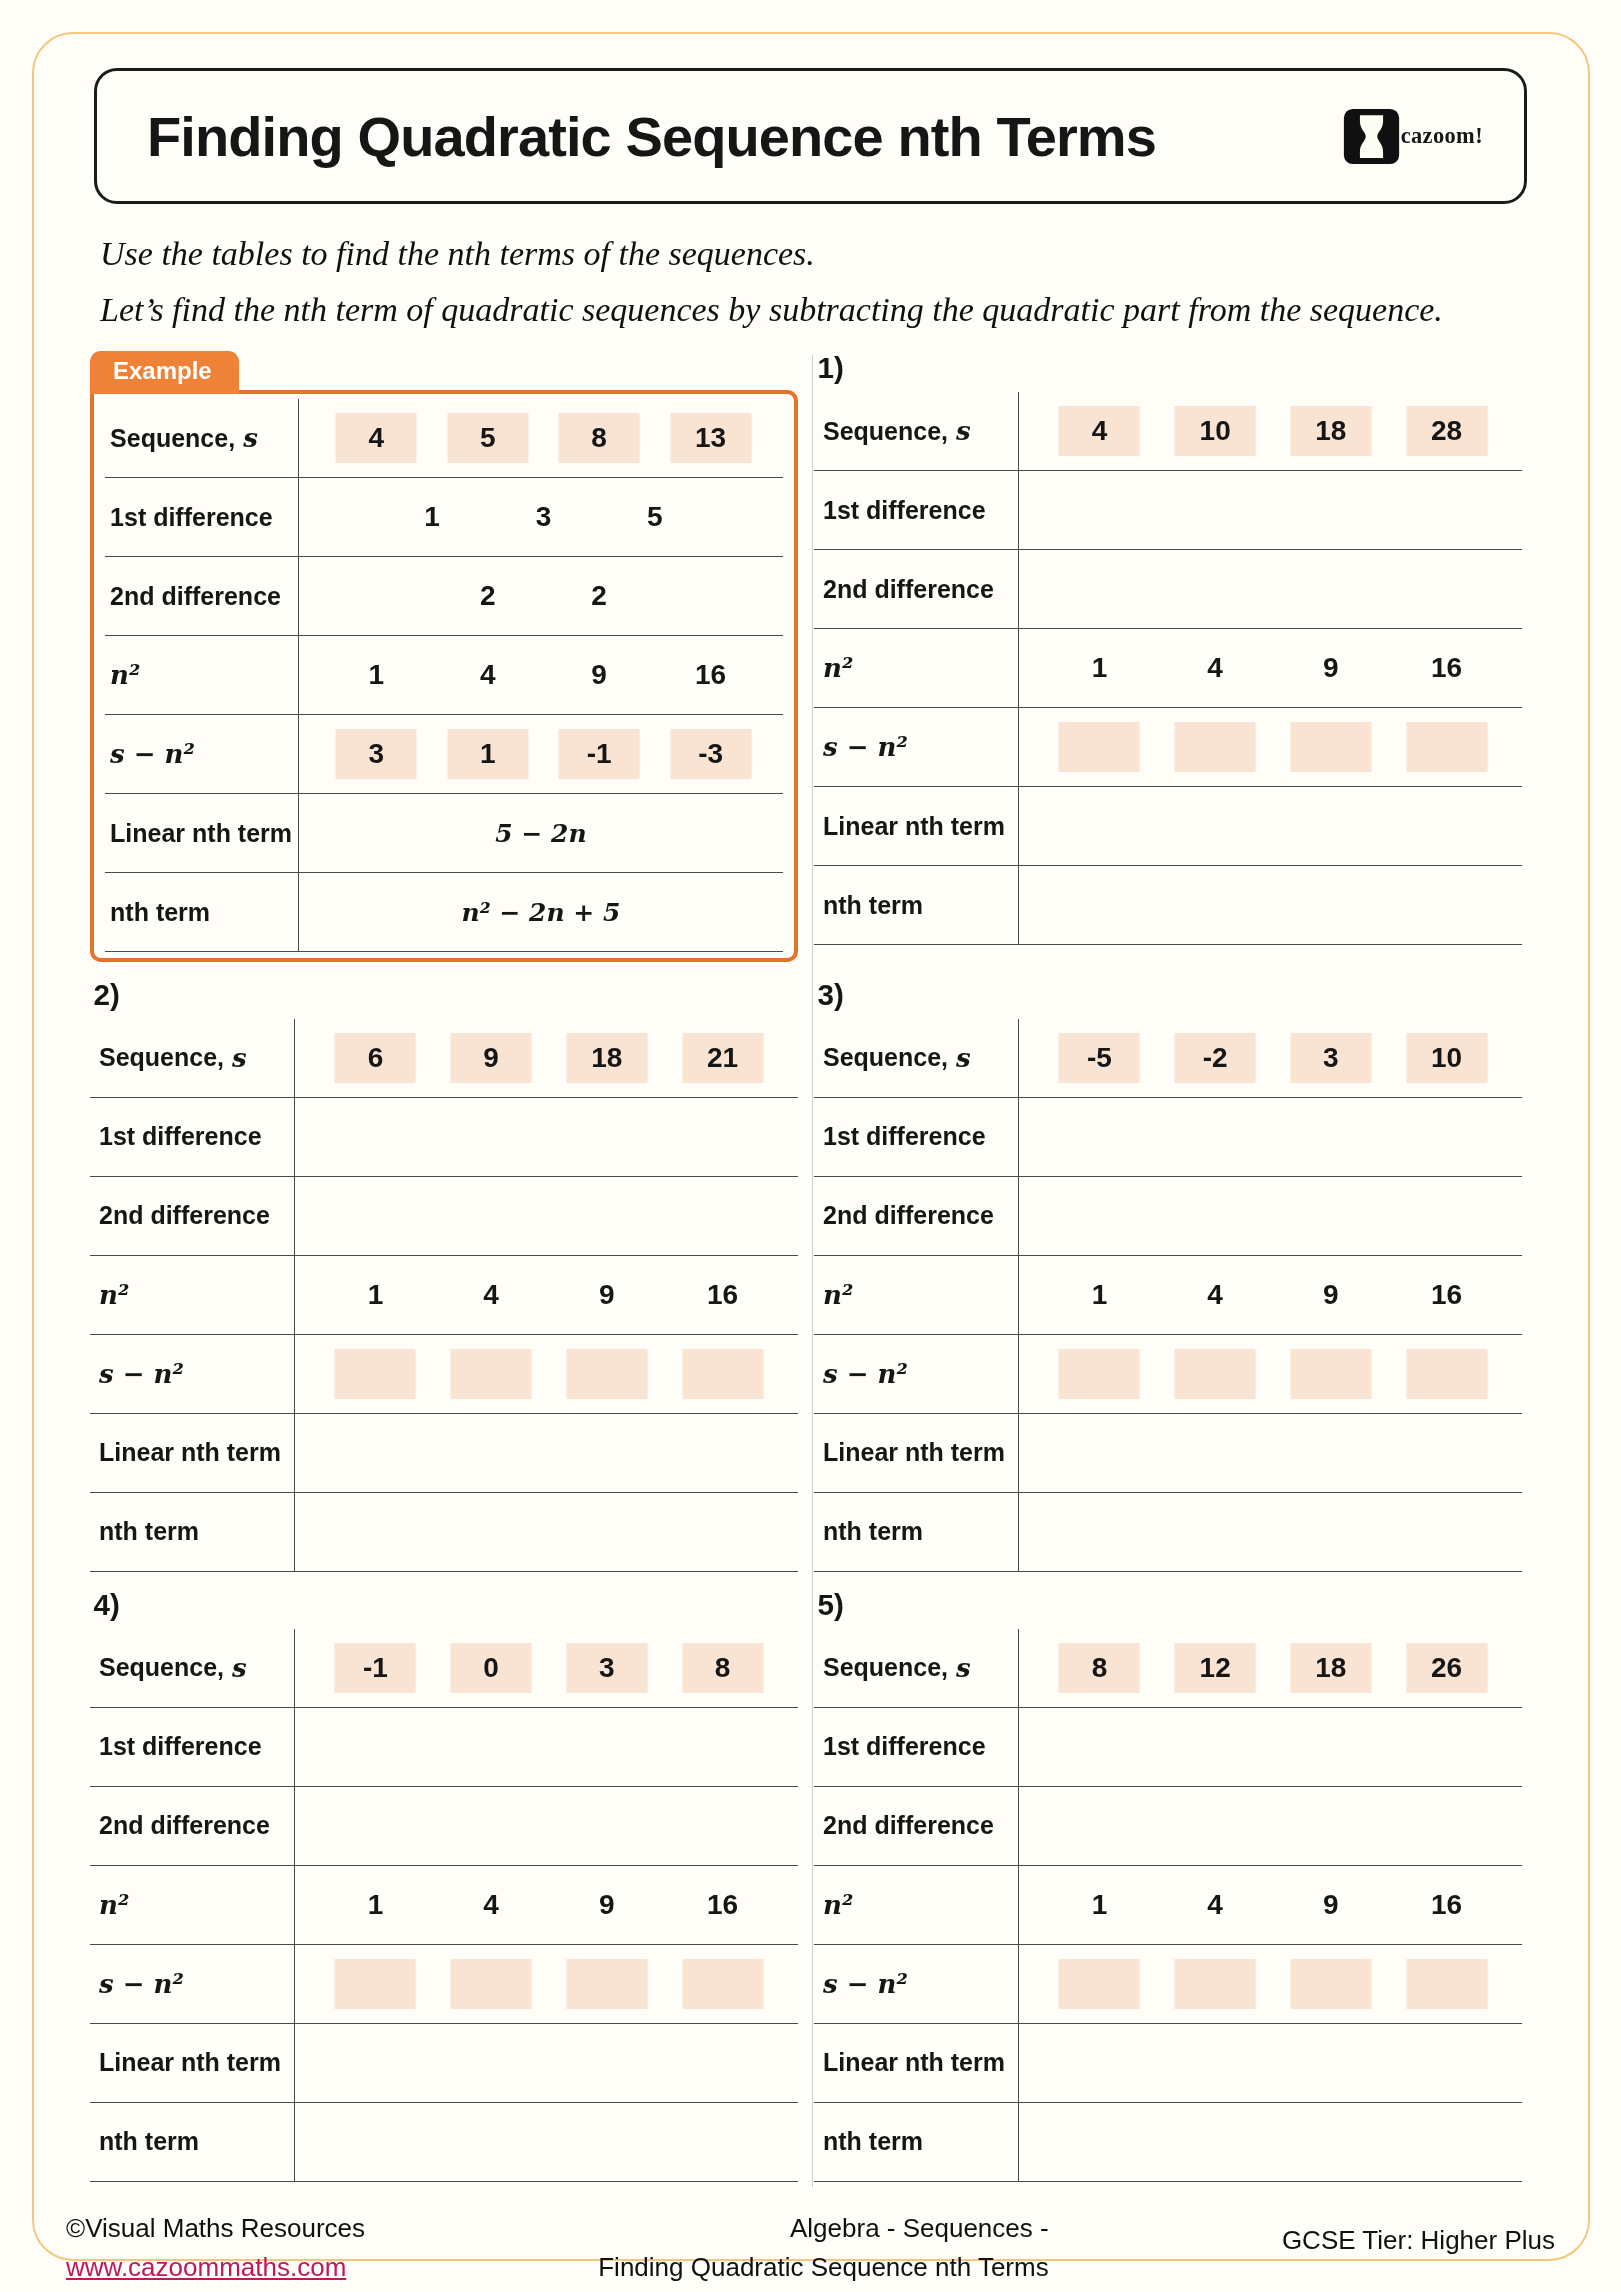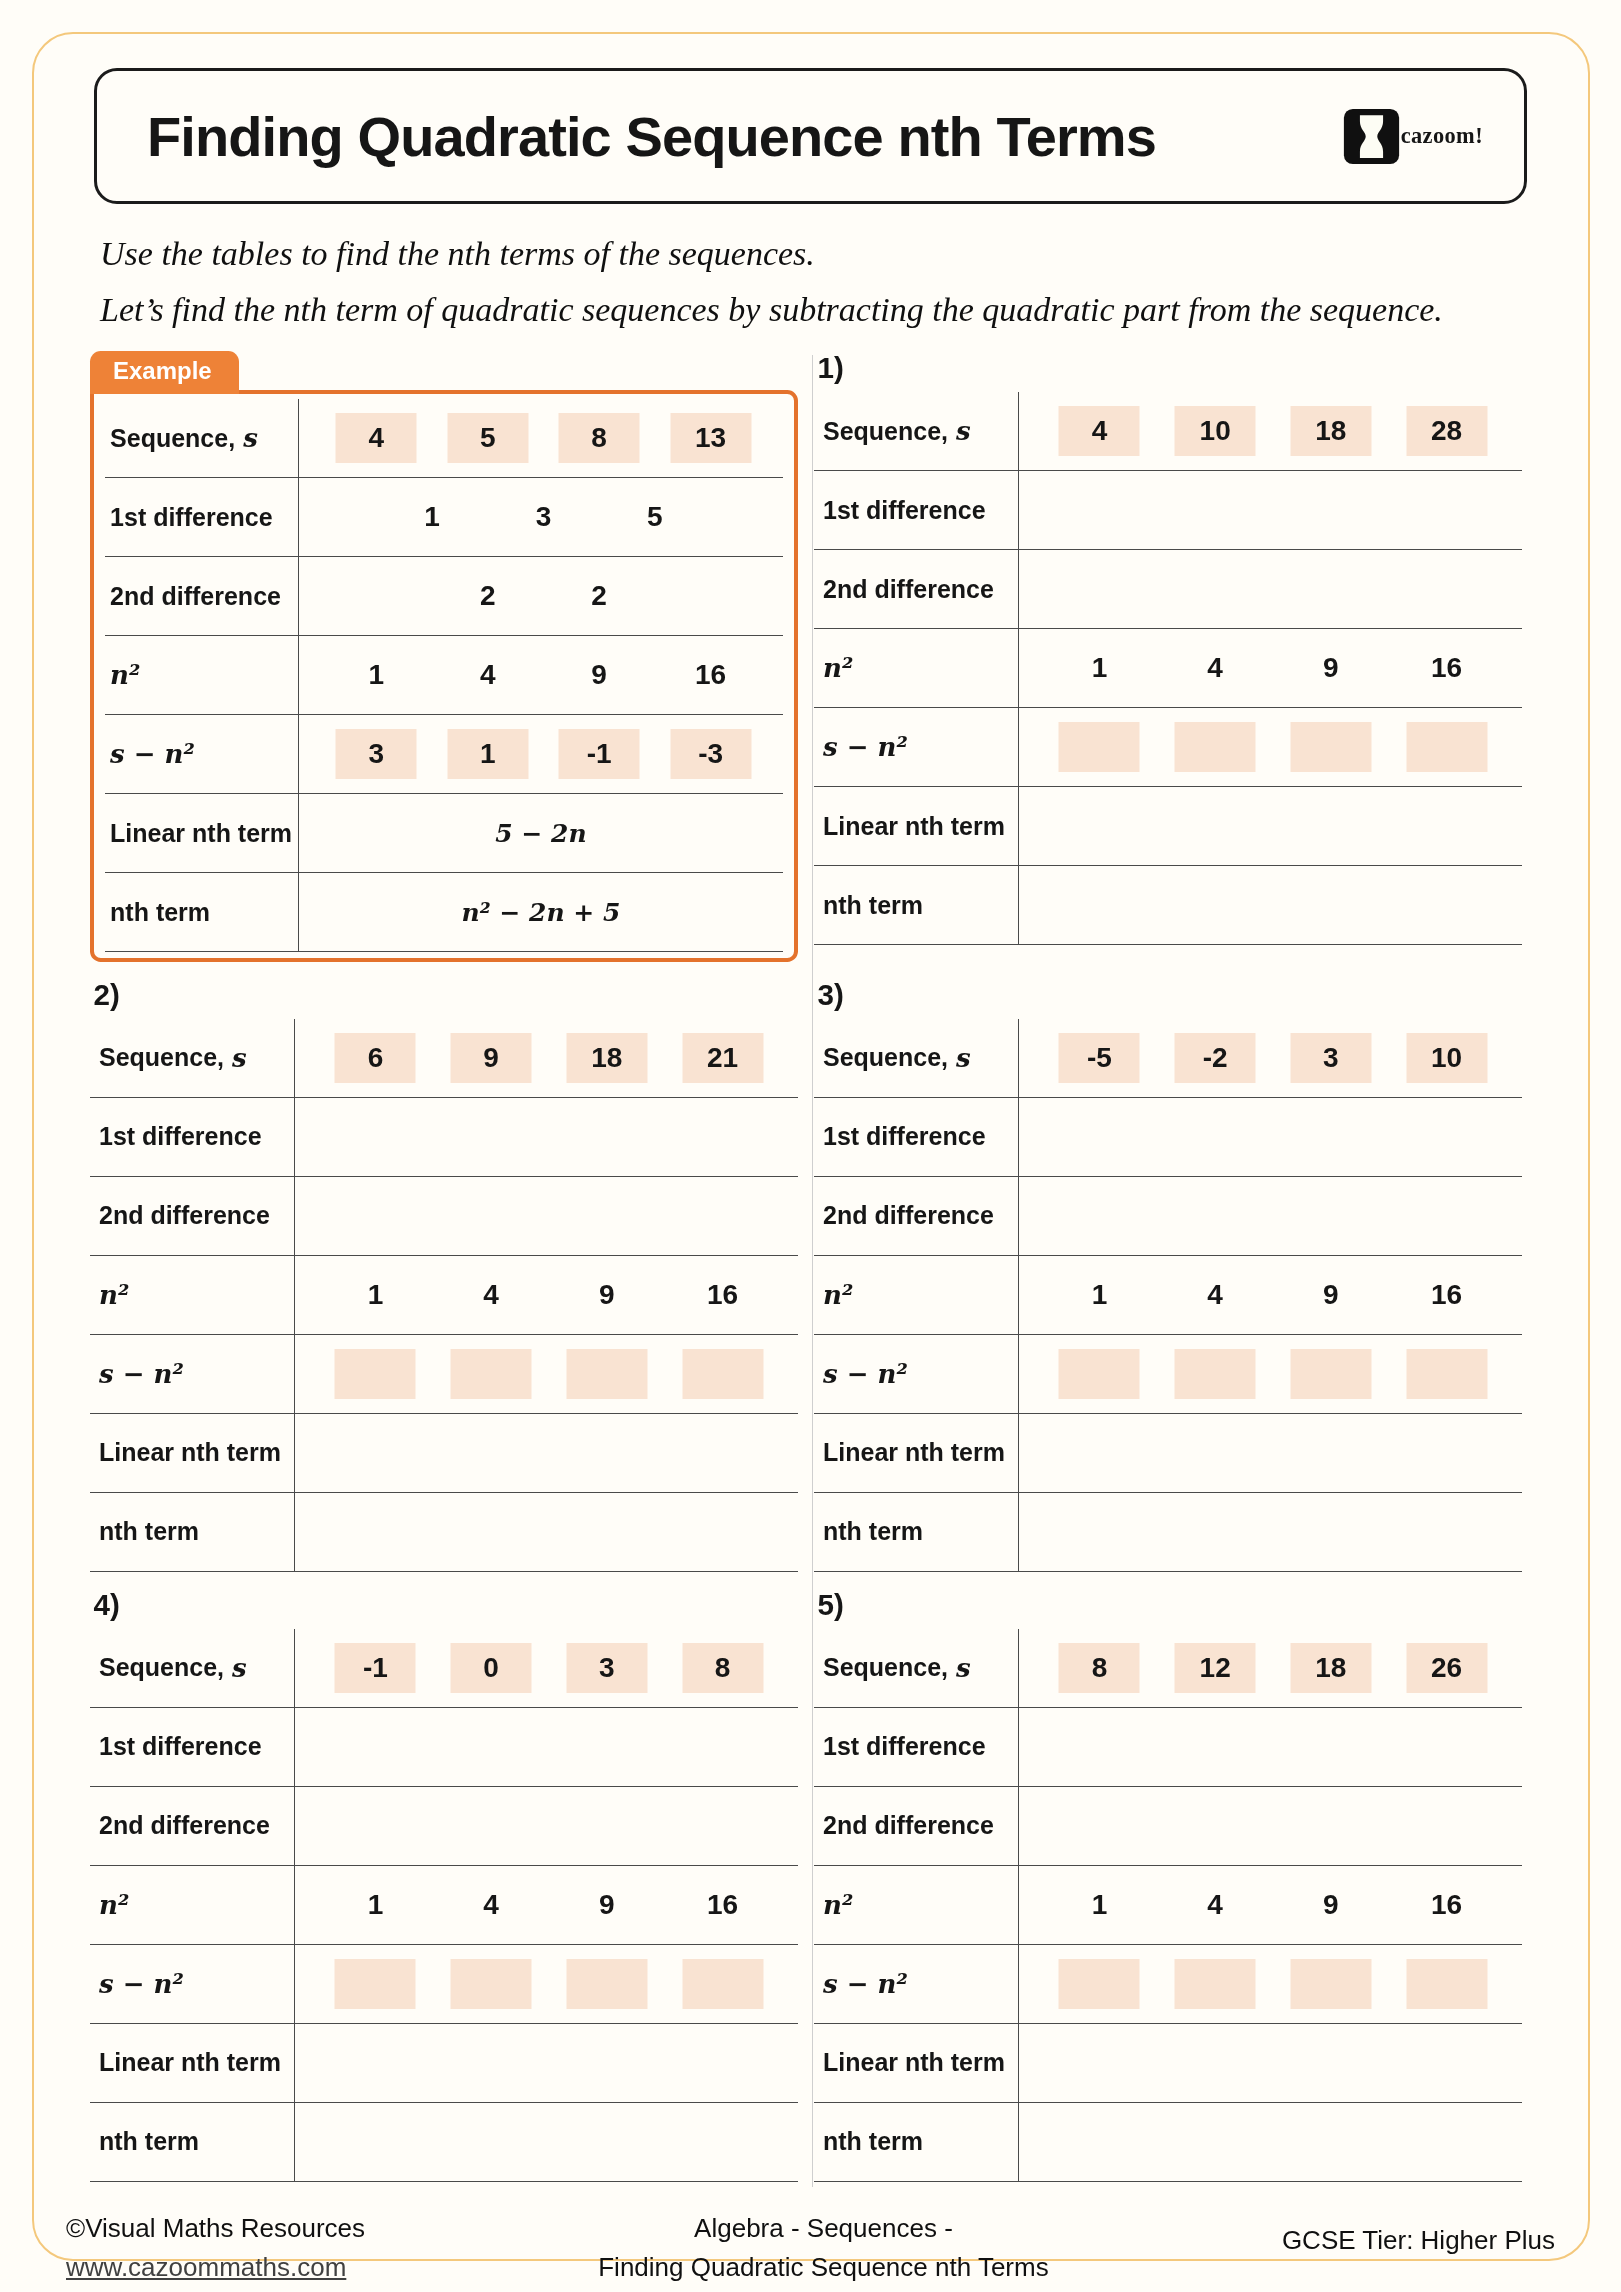--- a/index.html
+++ b/index.html
@@ -96,23 +96,23 @@
     background: #fffdf8;
   }
   .example-box .t-label { flex-basis: 193px; width: 193px; padding-left: 5.4px; }
   
   .footer {
     position: absolute; left: 66px; top: 2209px; width: 1489px;
     display: flex; justify-content: space-between; align-items: flex-start;
     font-size: 26px; color: #101010;
   }
   .footer-left { line-height: 39px; }
-  .footer-center { text-align: center; line-height: 39px; }
+  .footer-center { text-align: right; line-height: 39px; }
   .footer-right { padding-top: 16px; }
-  .footer-link { color: #404040; text-decoration: underline; cursor: pointer; }
+  .footer-link { color: #be185d; text-decoration: underline; cursor: pointer; }
 </style>
 </head>
 <body>
 
 <div class="page-border"></div>
 
 <div class="header">
   <div class="title">Finding Quadratic Sequence nth Terms</div>
   <div class="logo">
     <svg width="57" height="57" viewBox="0 0 64 64">

